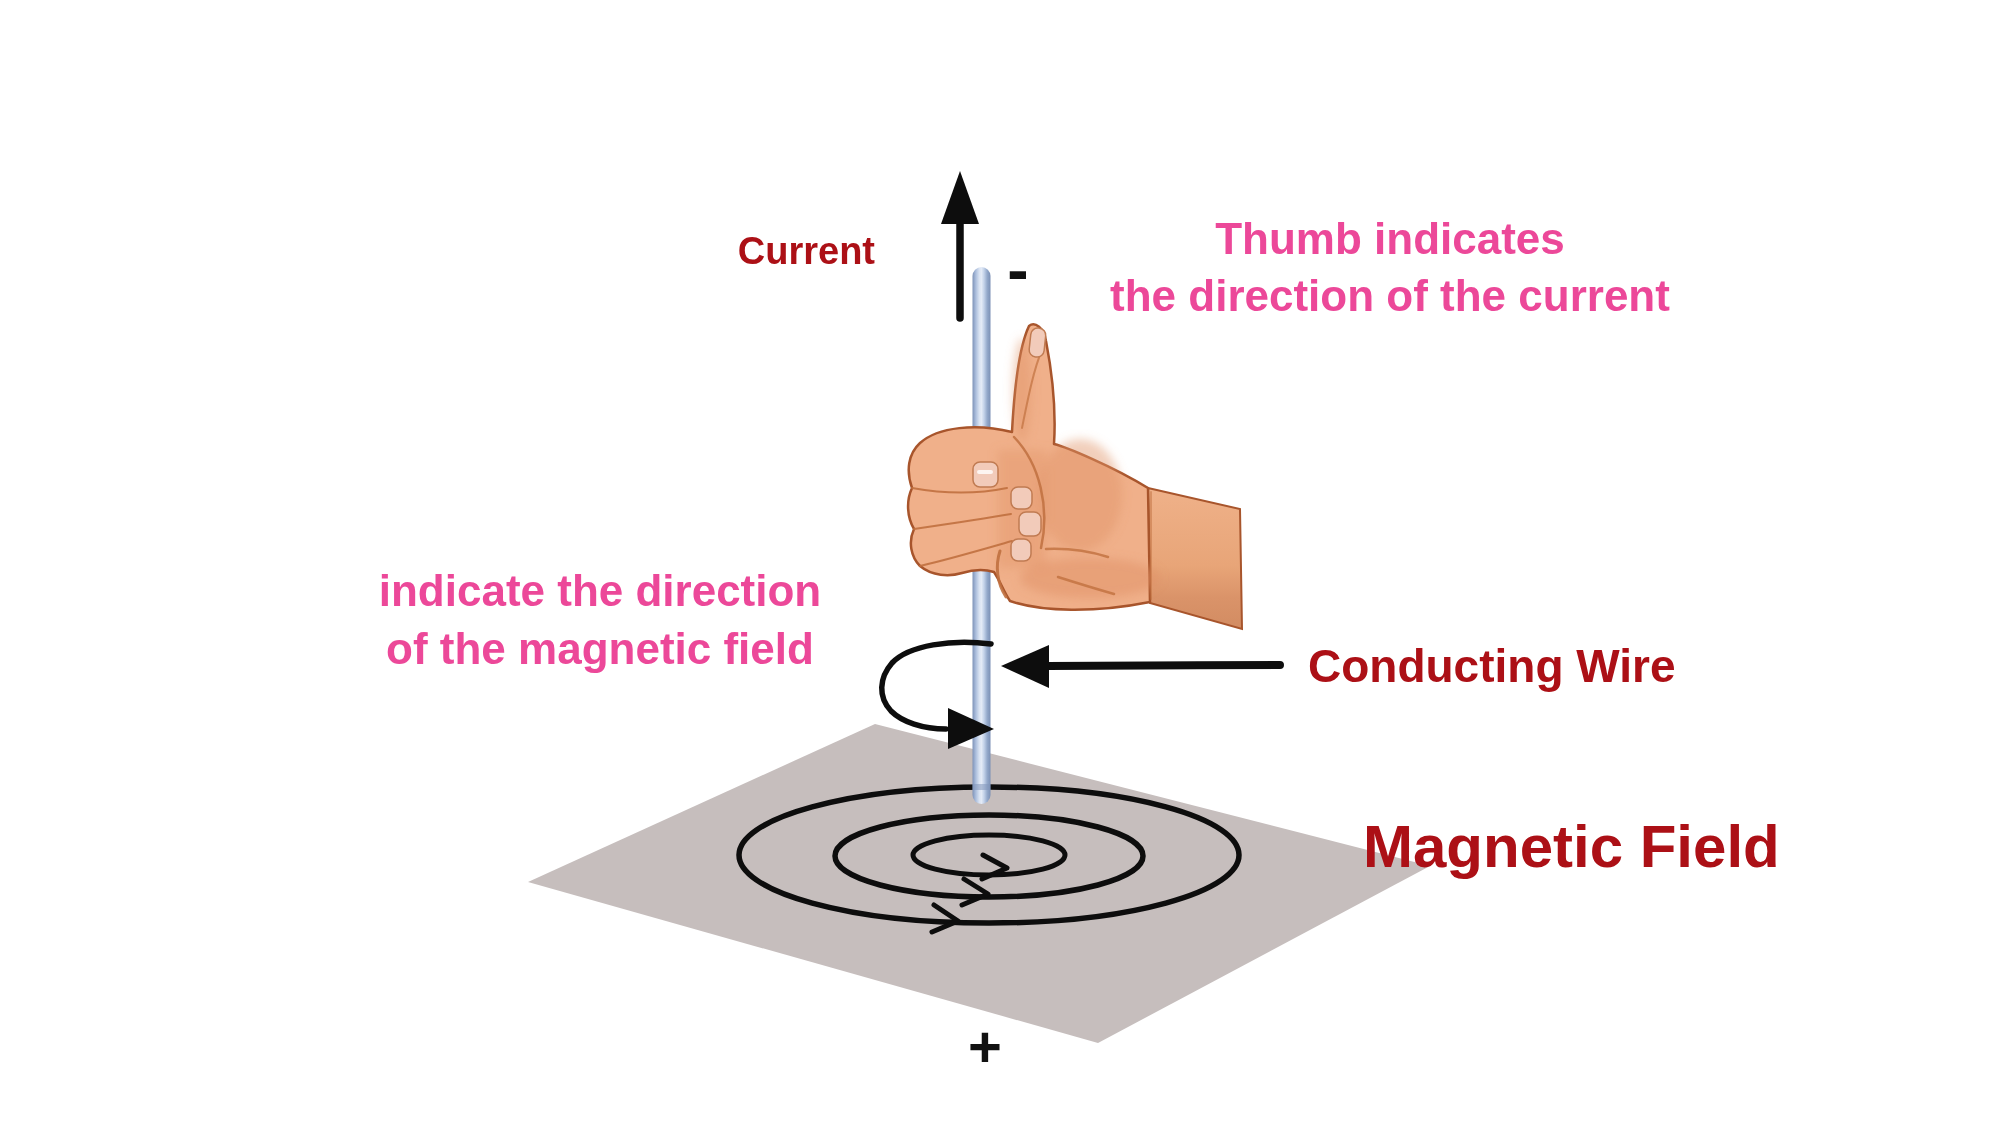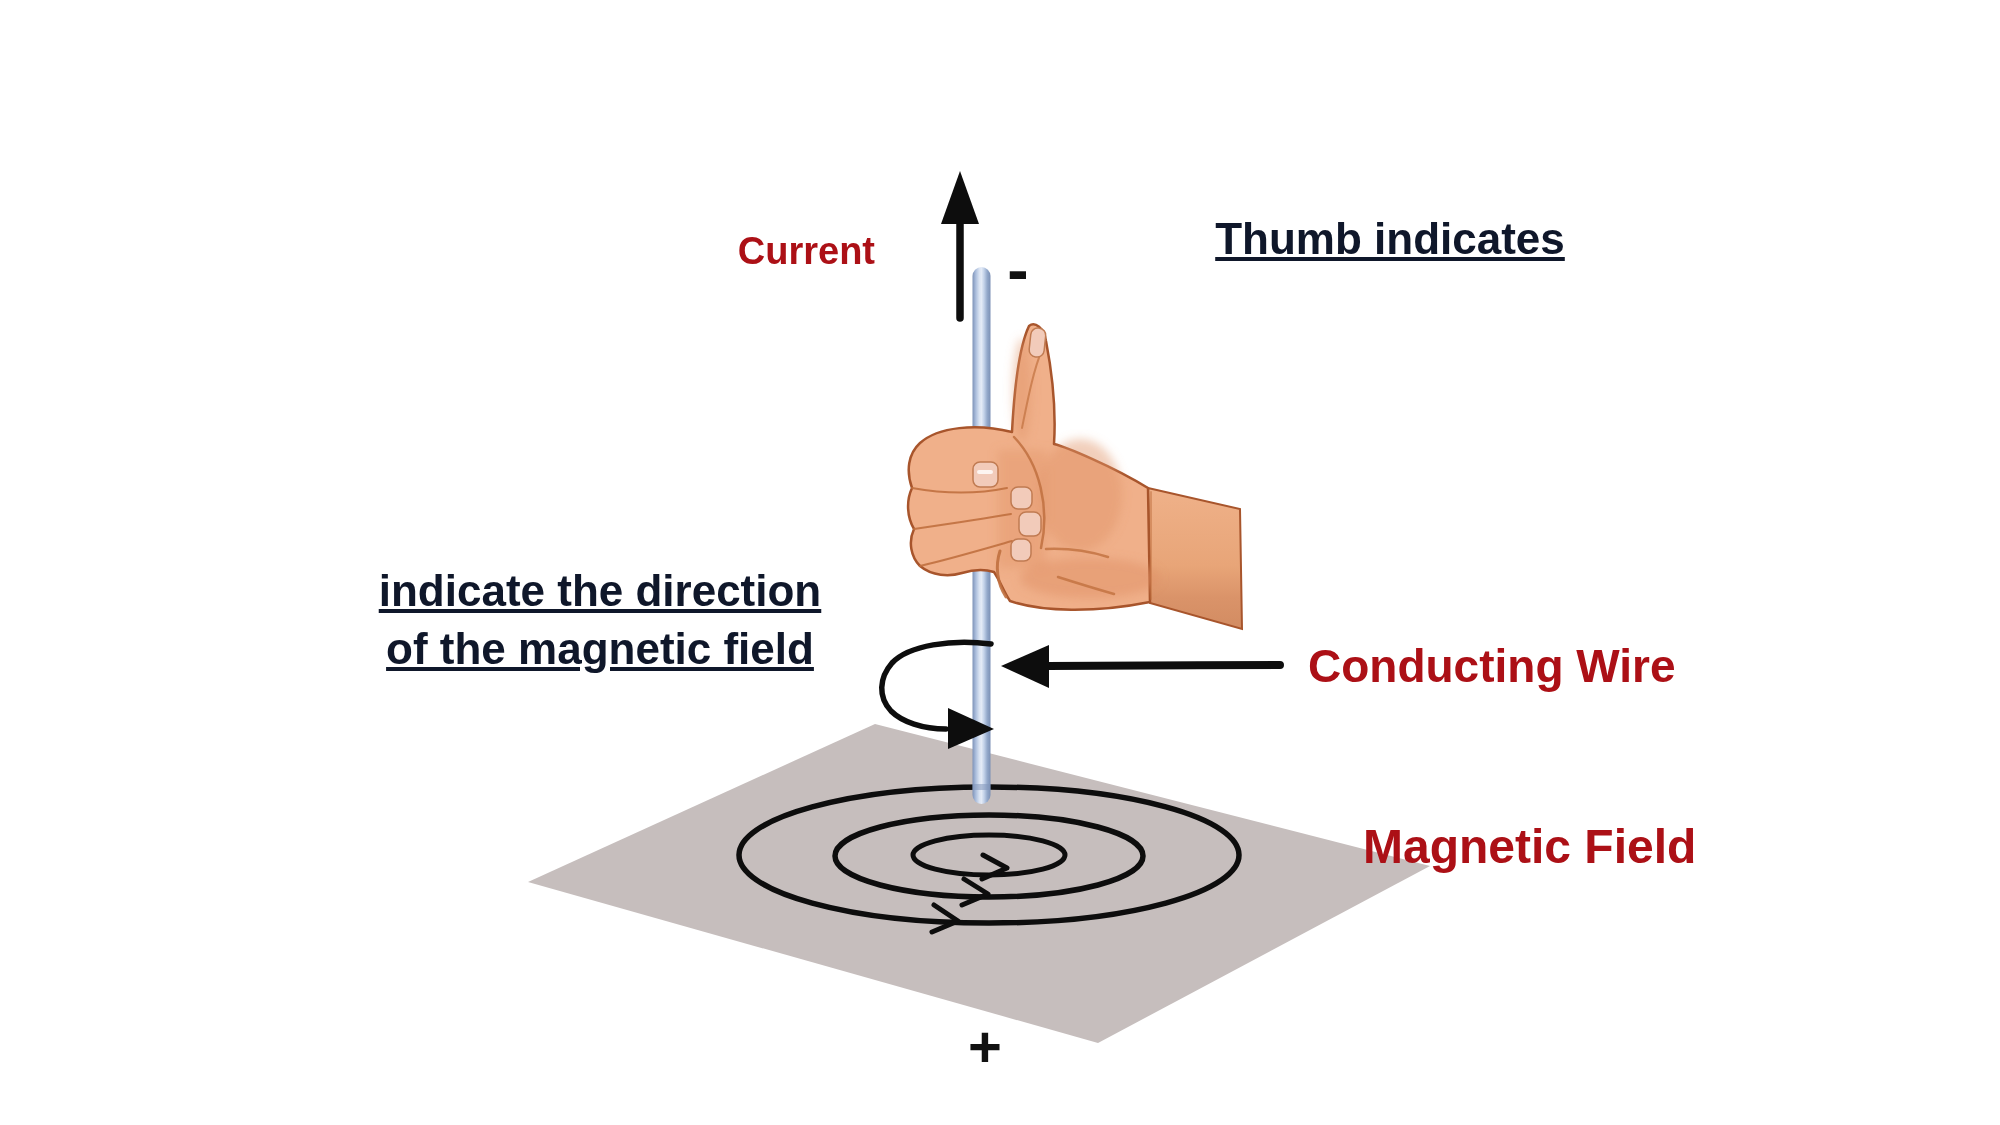--- a/index.html
+++ b/index.html
@@ -1,27 +1,27 @@
 <!DOCTYPE html>
 <html><head>
 <meta charset="utf-8">
 <style>
   html,body{margin:0;padding:0;background:#ffffff;}
   #stage{position:relative;width:2000px;height:1125px;background:#ffffff;overflow:hidden;
          font-family:"Liberation Sans", sans-serif;}
   #diagram-svg{position:absolute;left:0;top:0;}
   .lbl{position:absolute;font-weight:bold;white-space:nowrap;}
   .red{color:#AC1016;}
-  .blk{color:#0f172a;text-decoration:underline;}
+  .blk{color:#ec4899;}
   .center{text-align:center;}
   #label-current{left:600px;top:228px;width:275px;font-size:38px;text-align:right;line-height:46px;}
   #note-thumb{left:1080px;top:210px;width:620px;font-size:44px;line-height:57px;}
   #note-fingers{left:320px;top:562px;width:560px;font-size:44px;line-height:58px;}
   #label-conducting-wire{left:1308px;top:640px;font-size:46px;line-height:52px;text-align:center;}
-  #label-magnetic-field{left:1363px;top:820px;font-size:48px;line-height:54px;}
+  #label-magnetic-field{left:1363px;top:820px;font-size:60px;line-height:54px;}
   #polarity-minus{left:996px;top:238px;width:44px;font-size:64px;font-weight:900;line-height:64px;color:#111;text-align:center;}
   #polarity-plus{left:953px;top:1018px;width:64px;font-size:58px;font-weight:900;line-height:58px;color:#111;text-align:center;}
 </style>
 </head>
 <body>
 
 <div id="stage">
 
   <svg id="diagram-svg" width="2000" height="1125" viewBox="0 0 2000 1125">
     <defs>
@@ -126,20 +126,21 @@
       <polygon points="1001,666 1049,645 1049,688"></polygon>
     </g>
   </svg>
 
   <div id="label-current" class="lbl red">Current</div>
 
   <div id="polarity-minus" class="lbl">-</div>
 
   <div id="note-thumb" class="lbl blk center">
     <div>Thumb indicates</div>
+    <div>the direction of the current</div>
   </div>
 
   <div id="note-fingers" class="lbl blk center">
     <div>indicate the direction</div>
     <div>of the magnetic field</div>
   </div>
 
   <div id="label-conducting-wire" class="lbl red">Conducting Wire</div>
 
   <div id="label-magnetic-field" class="lbl red">Magnetic Field</div>

